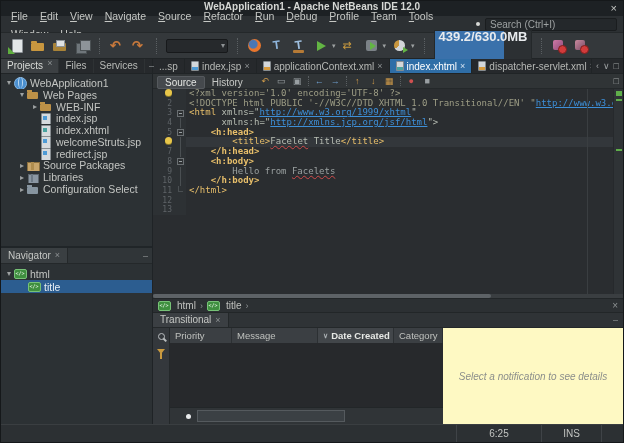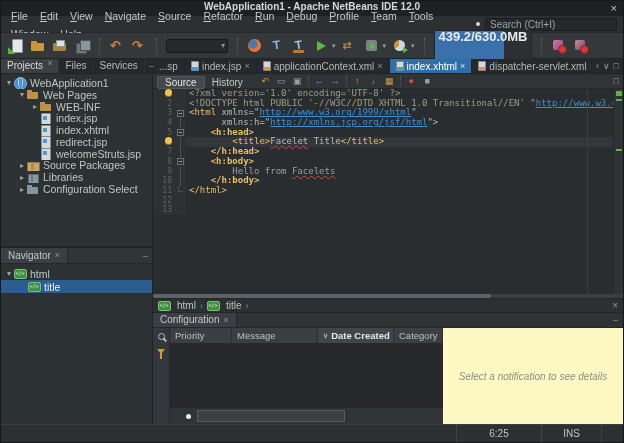--- a/index.html
+++ b/index.html
@@ -285,26 +285,26 @@
           <span>index.jsp</span>
         </div>
         <div class="trow" style="padding-left: 29px;">
           <span class="caret"></span>
           <span class="ti page xhtml"></span>
           <span>index.xhtml</span>
         </div>
         <div class="trow" style="padding-left: 29px;">
           <span class="caret"></span>
           <span class="ti page jsp"></span>
-          <span>redirect.jsp</span>
+          <span>welcomeStruts.jsp</span>
         </div>
         <div class="trow" style="padding-left: 29px;">
           <span class="caret"></span>
           <span class="ti page jsp"></span>
-          <span>welcomeStruts.jsp</span>
+          <span>redirect.jsp</span>
         </div>
         <div class="trow" style="padding-left: 16px;">
           <span class="caret">▸</span>
           <span class="ti pkg"></span>
           <span>Source Packages</span>
         </div>
         <div class="trow" style="padding-left: 16px;">
           <span class="caret">▸</span>
           <span class="ti lib"></span>
           <span>Libraries</span>
@@ -399,21 +399,21 @@
             <span>title</span>
           </span>
           <span class="bcsep">›</span>
         </span>
       <span class="bcx">×</span>
     </div>
 
     <div class="notif">
       <div class="ntabrow">
         <span class="ntab">
-          <span>Configuration</span>
+          <span>Transitional</span>
           <span class="x">×</span>
         </span>
         <span class="nmin">‒</span>
       </div>
       <div class="nbody">
         <div class="nstrip">
           <span class="mag"></span>
           <span class="funnel"></span>
         </div>
         <div class="ntable">

